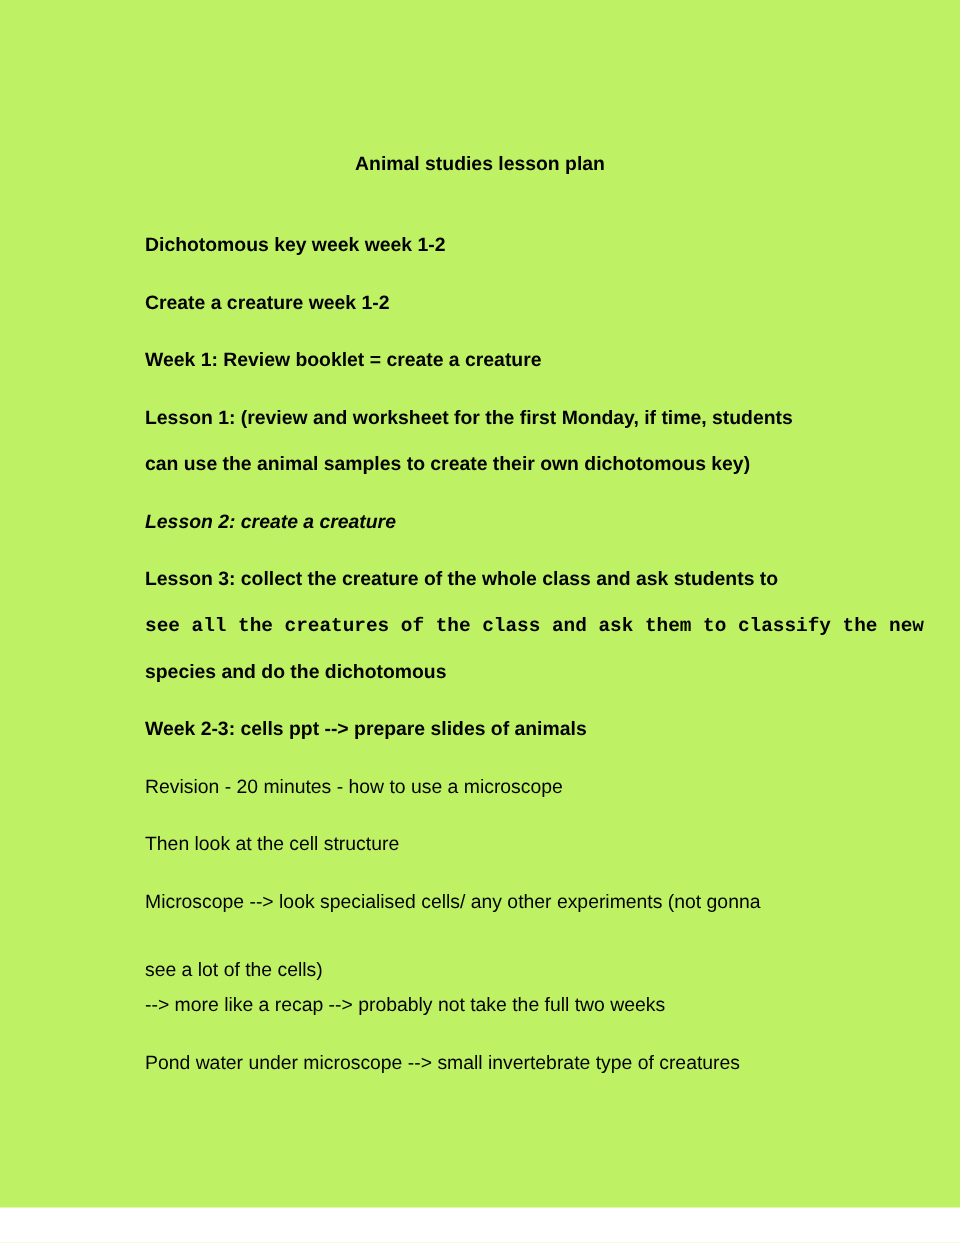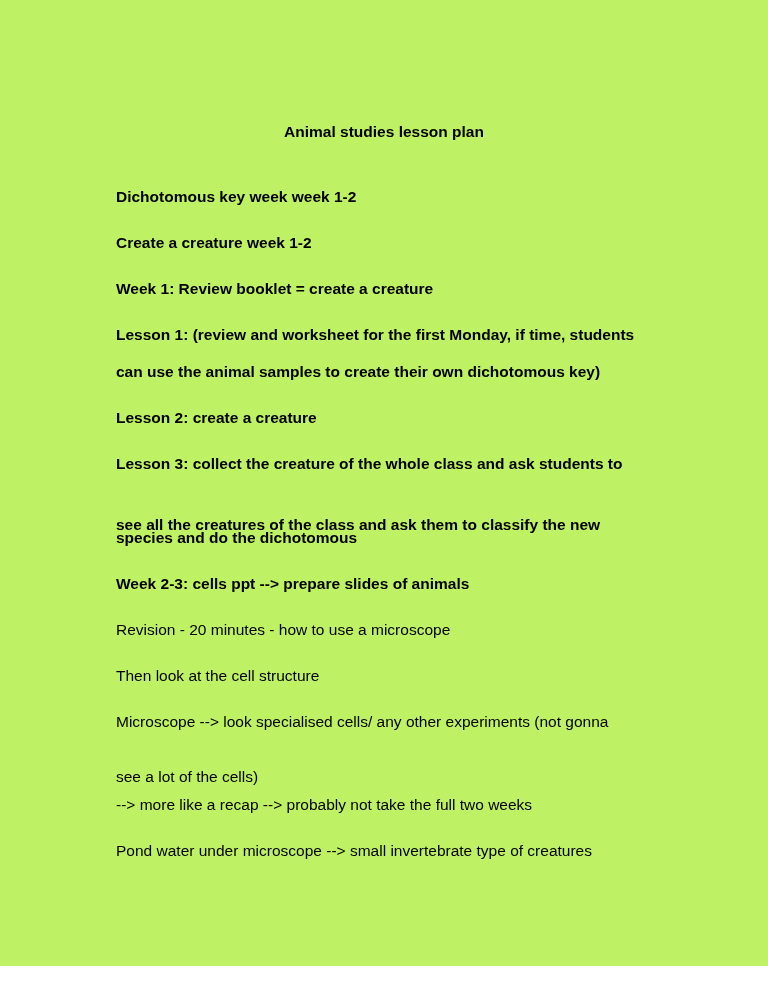--- a/index.html
+++ b/index.html
@@ -44,23 +44,23 @@
 <body>
 
 <div class="page">
   <div class="line bold title" style="top:122px;">Animal studies lesson plan</div>
 
   <div class="line bold" style="top:187px;">Dichotomous key week week 1-2</div>
   <div class="line bold" style="top:233px;">Create a creature week 1-2</div>
   <div class="line bold" style="top:279px;">Week 1: Review booklet = create a creature</div>
   <div class="line bold" style="top:325px;">Lesson 1: (review and worksheet for the first Monday, if time, students</div>
   <div class="line bold" style="top:362px;">can use the animal samples to create their own dichotomous key)</div>
-  <div class="line bold" style="top:408px;">Lesson 2: create a creature</div>
+  <div class="line bold" style="top:408px;font-style:italic;">Lesson 2: create a creature</div>
   <div class="line bold" style="top:454px;">Lesson 3: collect the creature of the whole class and ask students to</div>
-  <div class="line bold" style="top:515px;">see all the creatures of the class and ask them to classify the new</div>
+  <div class="line bold" style="top:491px;font-family:Liberation Mono, monospace;">see all the creatures of the class and ask them to classify the new</div>
   <div class="line bold" style="top:528px;">species and do the dichotomous</div>
   <div class="line bold" style="top:574px;">Week 2-3: cells ppt --&gt; prepare slides of animals</div>
   <div class="line normal" style="top:620px;">Revision - 20 minutes - how to use a microscope</div>
   <div class="line normal" style="top:712px;">Microscope --&gt; look specialised cells/ any other experiments (not gonna</div>
   <div class="line normal" style="top:666px;">Then look at the cell structure</div>
   <div class="line normal" style="top:767px;text-align:center;">see a lot of the cells)</div>
   <div class="line normal" style="top:795px;">--&gt; more like a recap --&gt; probably not take the full two weeks</div>
   <div class="line normal" style="top:841px;">Pond water under microscope --&gt; small invertebrate type of creatures</div>
 </div>
 

